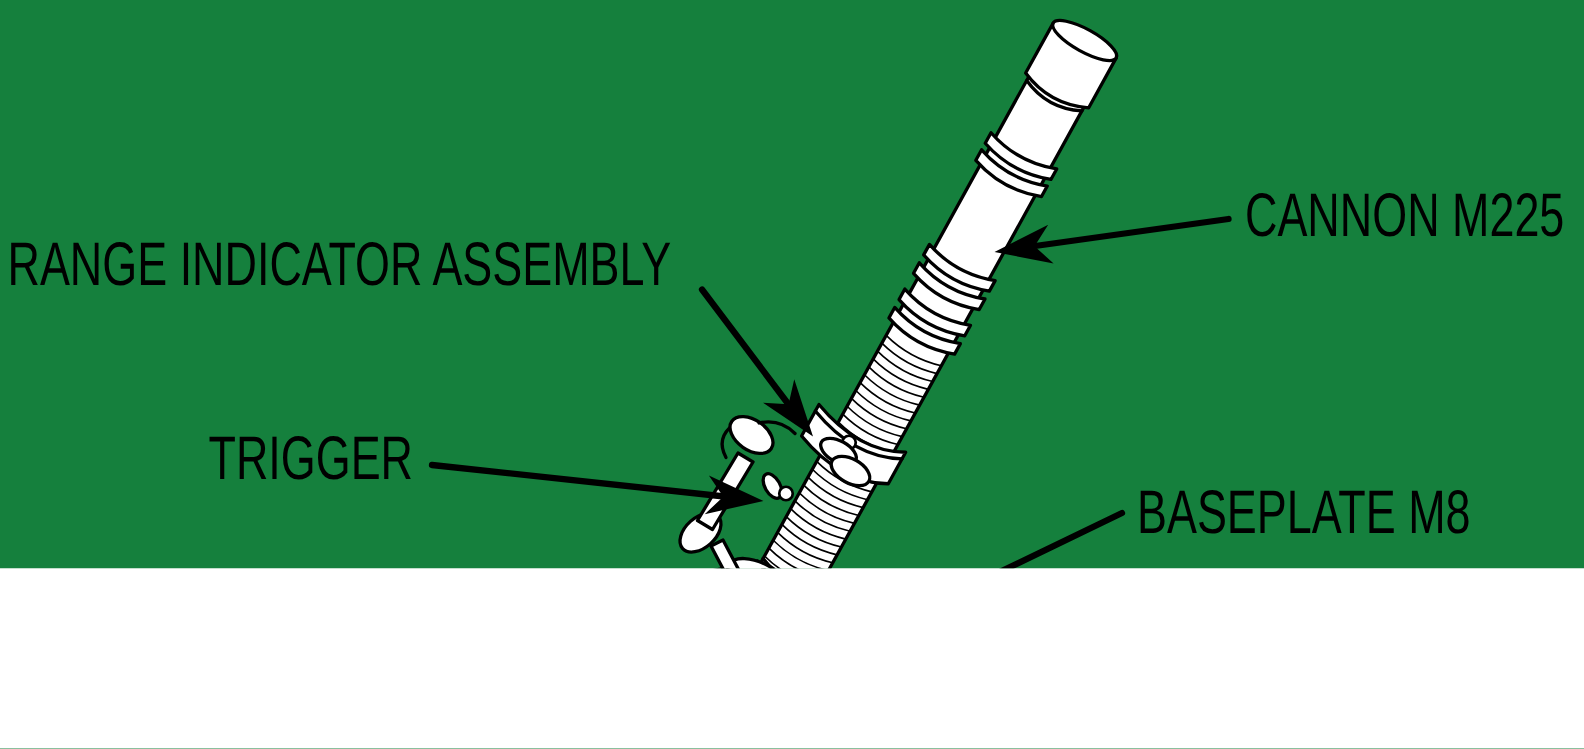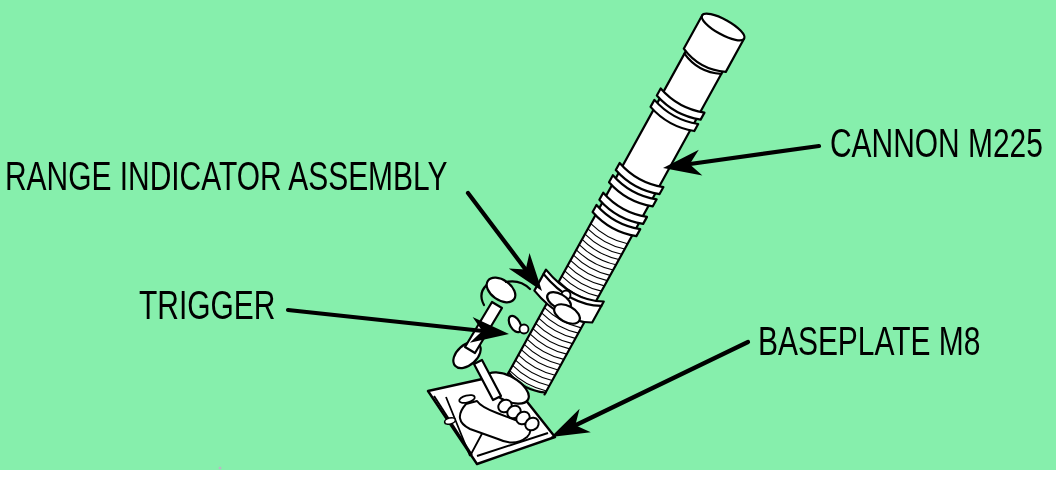--- a/index.html
+++ b/index.html
@@ -1,17 +1,17 @@
 <!DOCTYPE html>
 <html><head>
 <meta charset="utf-8">
 <style>
   html,body{margin:0;padding:0;background:#fff;}
   #canvas{
-    position:relative;width:1056px;height:470px;background:#86efac;
+    position:relative;width:1056px;height:379px;background:#15803d;
     overflow:hidden;font-family:"Liberation Sans", sans-serif;
   }
   #canvas svg{position:absolute;left:0;top:0;}
   .callout-label{
     position:absolute;color:#000;font-size:41px;line-height:1;
     white-space:nowrap;letter-spacing:0;
     transform:scaleX(0.73);transform-origin:0 0;
     user-select:none;
   }
   .lbl-ria{left:5px;top:156px;}

